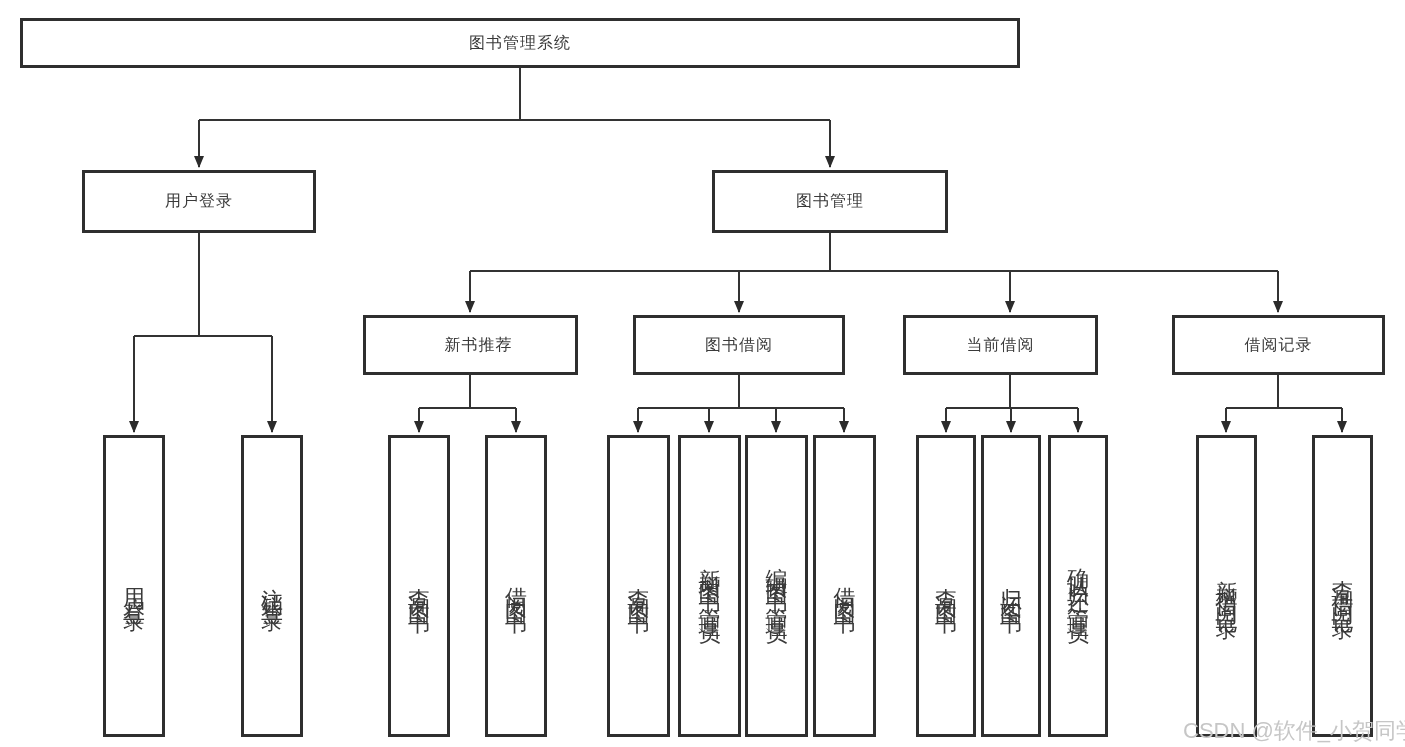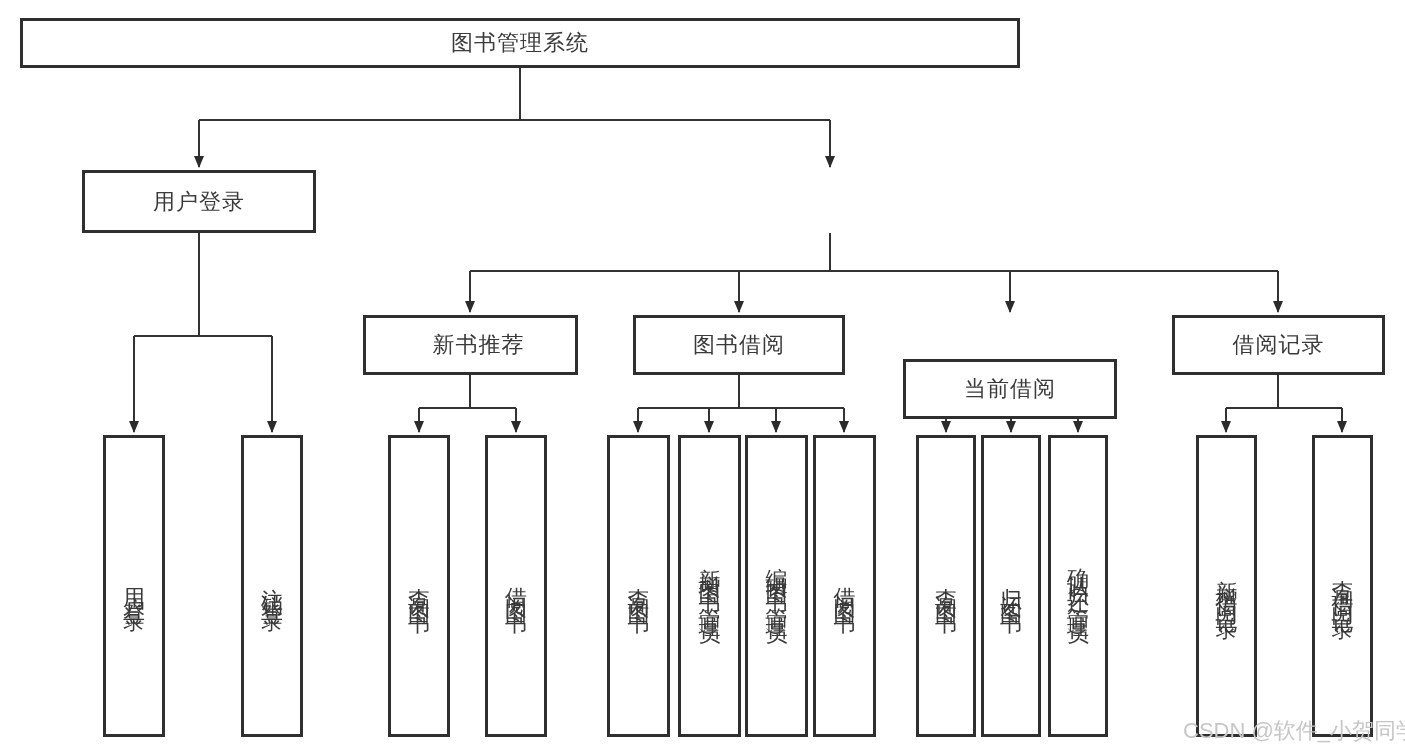--- a/index.html
+++ b/index.html
@@ -26,39 +26,39 @@
   .node {
     position: absolute;
     background: #ffffff;
     border: 3px solid #2f2f2f;
     display: flex;
     align-items: center;
     justify-content: center;
     z-index: 1;
   }
   .hlabel {
-    font-size: 22px;
+    font-size: 16px;
     letter-spacing: 1px;
     color: #3a3a3a;
     white-space: nowrap;
   }
   .vtext {
     writing-mode: vertical-lr;
     font-size: 22px;
     letter-spacing: 8px;
     color: #3a3a3a;
     line-height: 1;
   }
   
   .n-root { left: 20px;  top: 18px;  width: 1000px; height: 50px; }
   .n-l2a  { left: 82px;  top: 170px; width: 234px;  height: 63px; }
   .n-l2b  { left: 712px; top: 170px; width: 236px;  height: 63px; }
   .n-l3a  { left: 363px; top: 315px; width: 215px;  height: 60px; padding-left: 16px; }
   .n-l3b  { left: 633px; top: 315px; width: 212px;  height: 60px; }
-  .n-l3c  { left: 903px; top: 315px; width: 214px;  height: 60px; margin-top: 44px; }
+  .n-l3c  { left: 903px; top: 315px; width: 195px;  height: 60px; }
   .n-l3d  { left: 1172px;top: 315px; width: 213px;  height: 60px; }
   .leaf   { top: 435px; height: 302px; }
   .n-u1 { left: 103px;  width: 62px; }
   .n-u2 { left: 241px;  width: 62px; }
   .n-n1 { left: 388px;  width: 62px; }
   .n-n2 { left: 485px;  width: 62px; }
   .n-b1 { left: 607px;  width: 63px; }
   .n-b2 { left: 678px;  width: 63px; }
   .n-b3 { left: 745px;  width: 63px; }
   .n-b4 { left: 813px;  width: 63px; }
@@ -130,20 +130,23 @@
     <line x1="1342" y1="408" x2="1342" y2="432" marker-end="url(#arrow)"></line>
   </svg>
 
   <div class="node n-root">
     <span class="hlabel">图书管理系统</span>
   </div>
 
   <div class="node n-l2a">
     <span class="hlabel">用户登录</span>
   </div>
+  <div class="node n-l2b">
+    <span class="hlabel">图书管理</span>
+  </div>
 
   <div class="node n-l3a">
     <span class="hlabel">新书推荐</span>
   </div>
   <div class="node n-l3b">
     <span class="hlabel">图书借阅</span>
   </div>
   <div class="node n-l3c">
     <span class="hlabel">当前借阅</span>
   </div>

